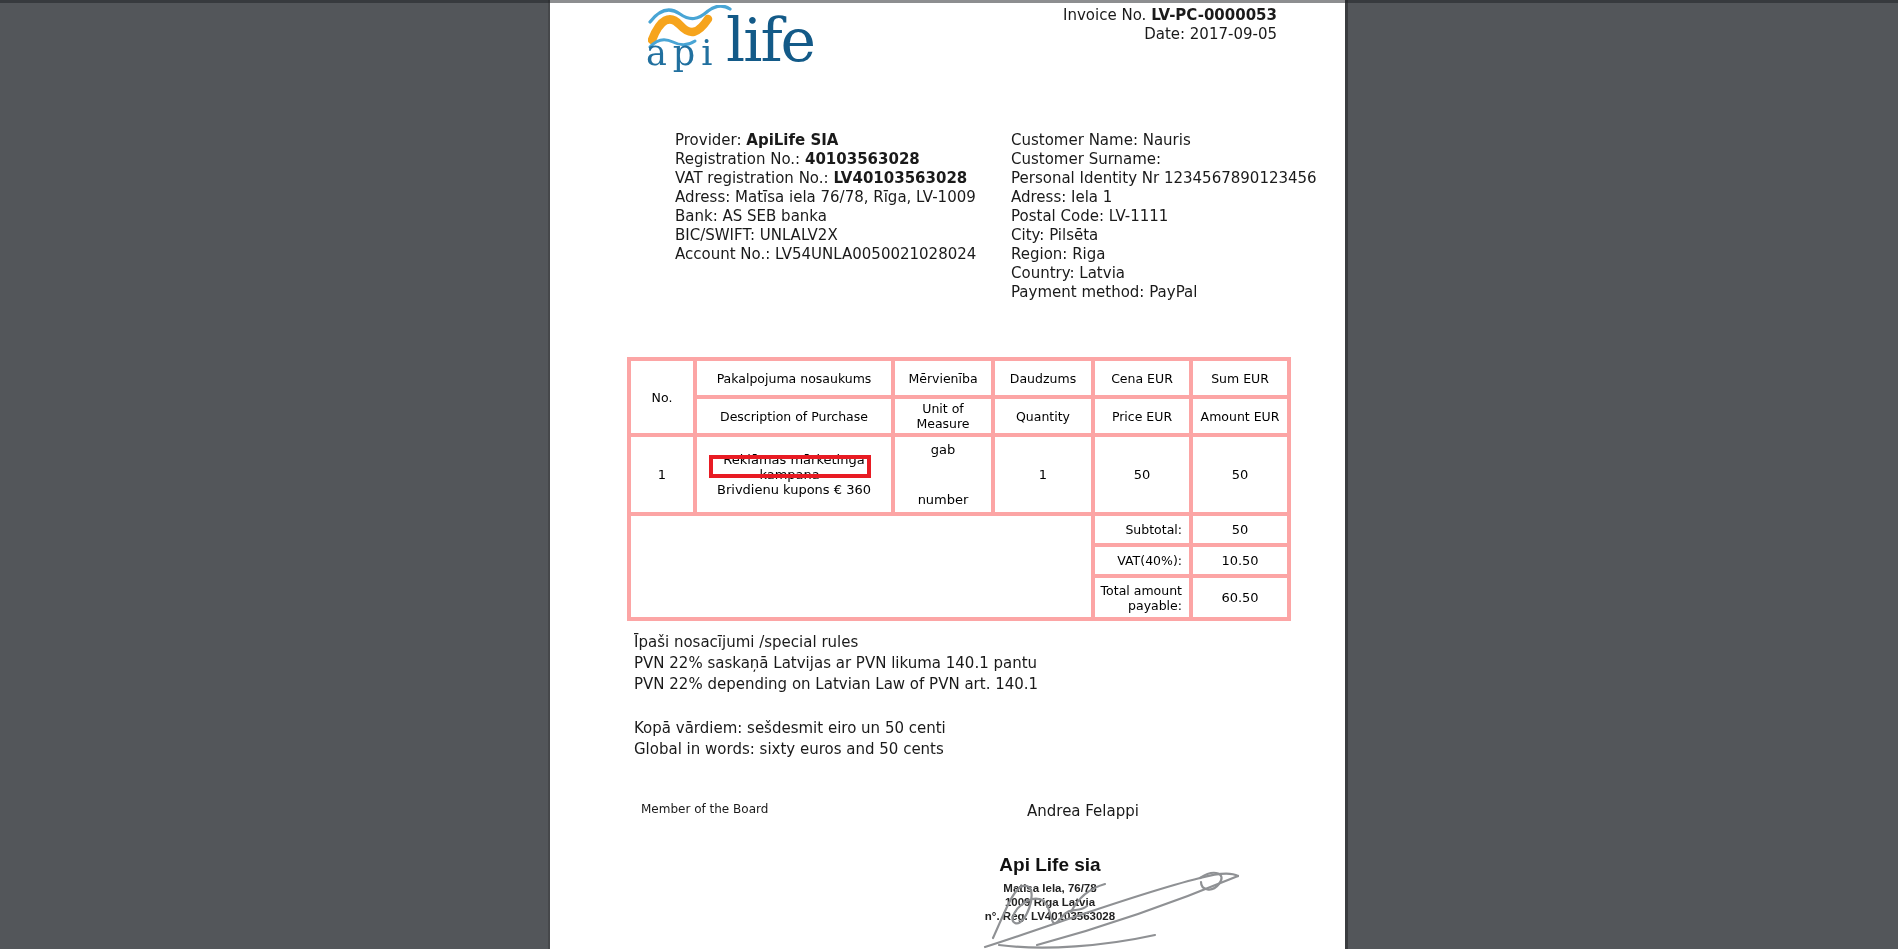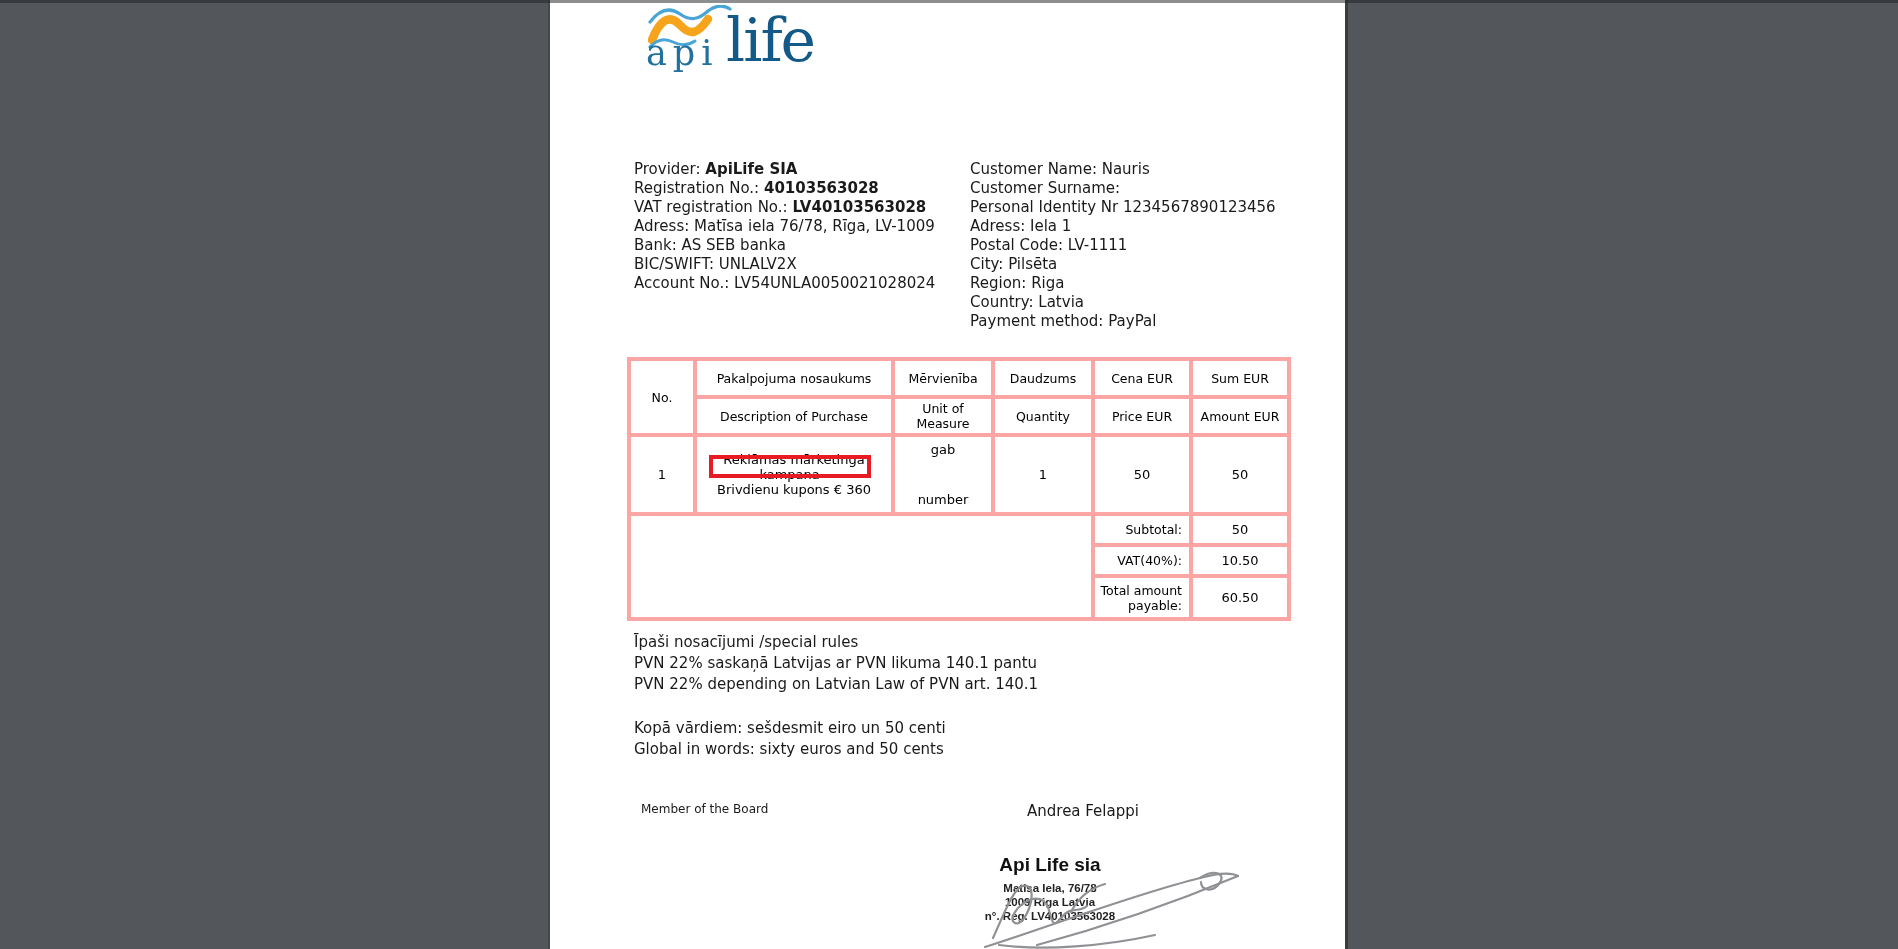--- a/index.html
+++ b/index.html
@@ -35,21 +35,21 @@
   }
 
   
   .inv-header {
     position:absolute; right:68px; top:6px;
     text-align:right; font-size:15px; line-height:19px;
   }
   .inv-header b { font-weight:bold; }
 
   
-  .info-block { position:absolute; top:160px; font-size:15px; line-height:19px; }
+  .info-block { position:absolute; top:131px; font-size:15px; line-height:19px;margin-left:41px; }
   .info-provider { left:84px; width:330px; }
   .info-customer { left:420px; width:340px; }
   .info-line b { font-weight:bold; }
 
   
   .invoice-table {
     position:absolute; left:77px; top:357px;
     border-collapse:collapse; table-layout:fixed; width:660px;
     font-size:12.5px; color:#000;
   }
@@ -103,20 +103,24 @@
   <div class="logo">
     <svg class="logo-waves" width="100" height="46" viewBox="0 0 100 46">
       <path d="M2,17 C12,4 22,2 32,9 C42,16 50,15 60,6 C68,0 76,0 82,4" fill="none" stroke="#49a5d5" stroke-width="3.2" stroke-linecap="round"></path>
       <path d="M4,35 C12,14 22,9 32,20 C42,31 50,29 60,14" fill="none" stroke="#f6a41c" stroke-width="8.5" stroke-linecap="round"></path>
       <path d="M2,42 C9,34 17,33 25,37 C33,41 41,40 47,36" fill="none" stroke="#49a5d5" stroke-width="3" stroke-linecap="round"></path>
     </svg>
     <span class="logo-api">api</span>
     <span class="logo-life">life</span>
   </div>
 
+  <div class="inv-header">
+    <div><span>Invoice No. </span><b>LV-PC-0000053</b></div>
+    <div>Date: 2017-09-05</div>
+  </div>
 
   <div class="info-block info-provider">
     <div class="info-line"><span>Provider: </span><b>ApiLife SIA</b></div>
     <div class="info-line"><span>Registration No.: </span><b>40103563028</b></div>
     <div class="info-line"><span>VAT registration No.: </span><b>LV40103563028</b></div>
     <div class="info-line"><span>Adress: Matīsa iela 76/78, Rīga, LV-1009</span></div>
     <div class="info-line"><span>Bank: AS SEB banka</span></div>
     <div class="info-line"><span>BIC/SWIFT: UNLALV2X</span></div>
     <div class="info-line"><span>Account No.: LV54UNLA0050021028024</span></div>
   </div>

